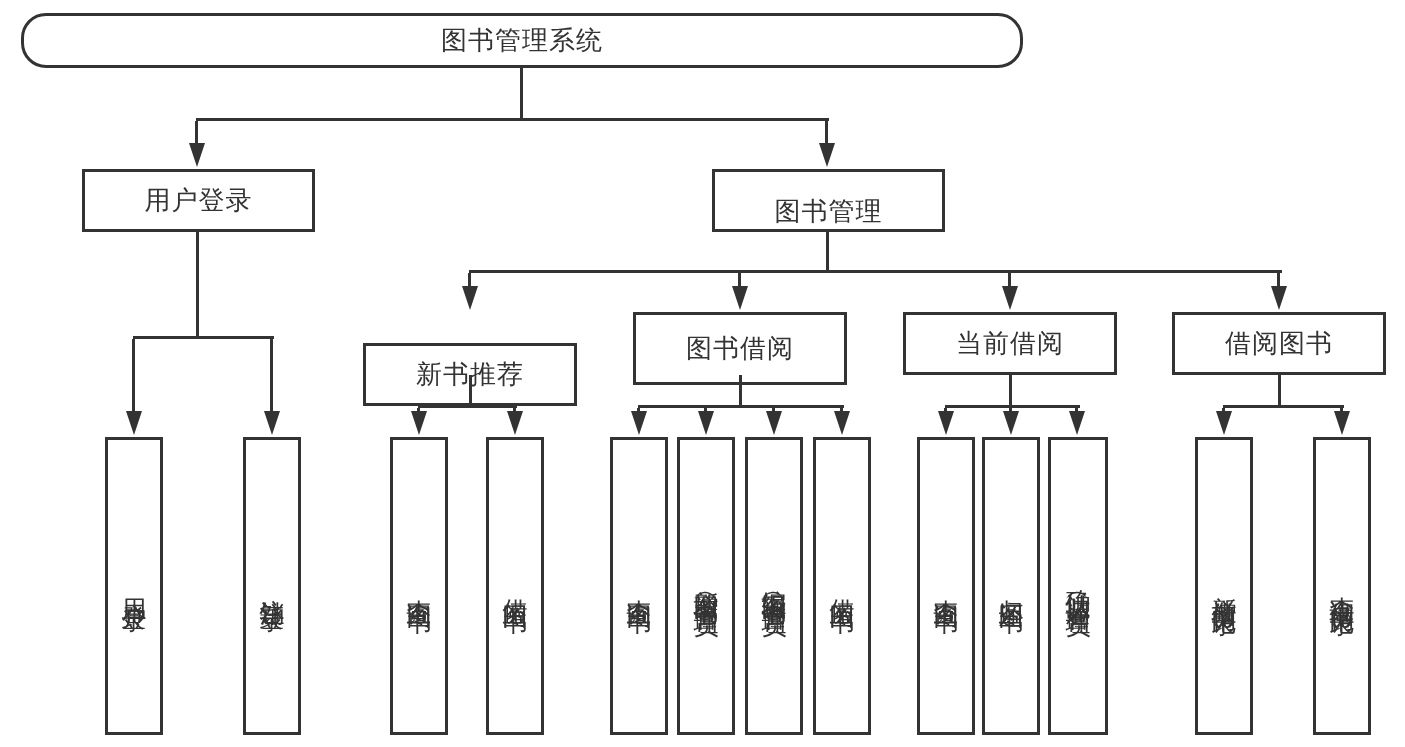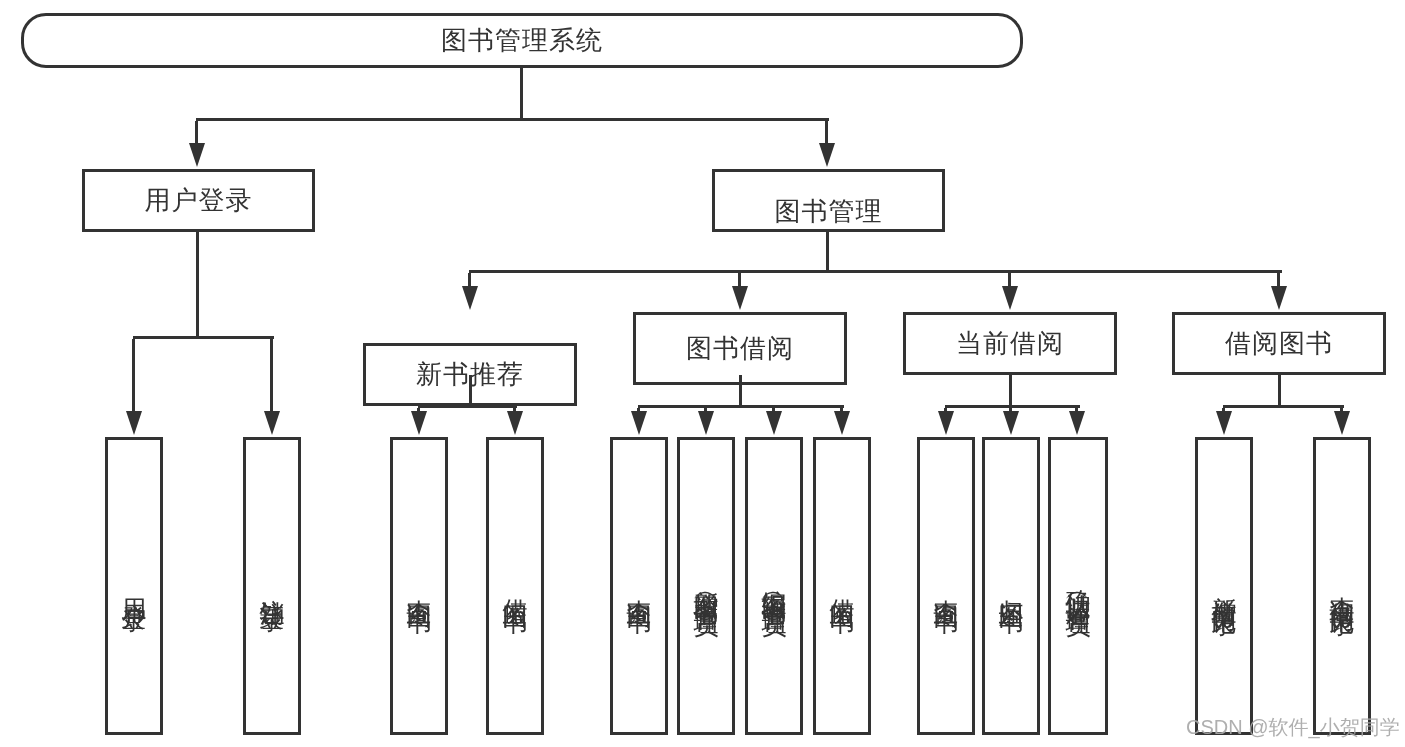--- a/index.html
+++ b/index.html
@@ -144,15 +144,14 @@
     <span>确认归还（管理员）</span>
   </div>
 
   <div class="box v" style="left:1195px; top:437px; width:58px; height:298px;">
     <span>新增借阅记录</span>
   </div>
   <div class="box v" style="left:1313px; top:437px; width:58px; height:298px;">
     <span>查询借阅记录</span>
   </div>
 
-  <div class="watermark">CSDN @软件_小贺同学</div>
 
 </div>
 
 </body></html>

